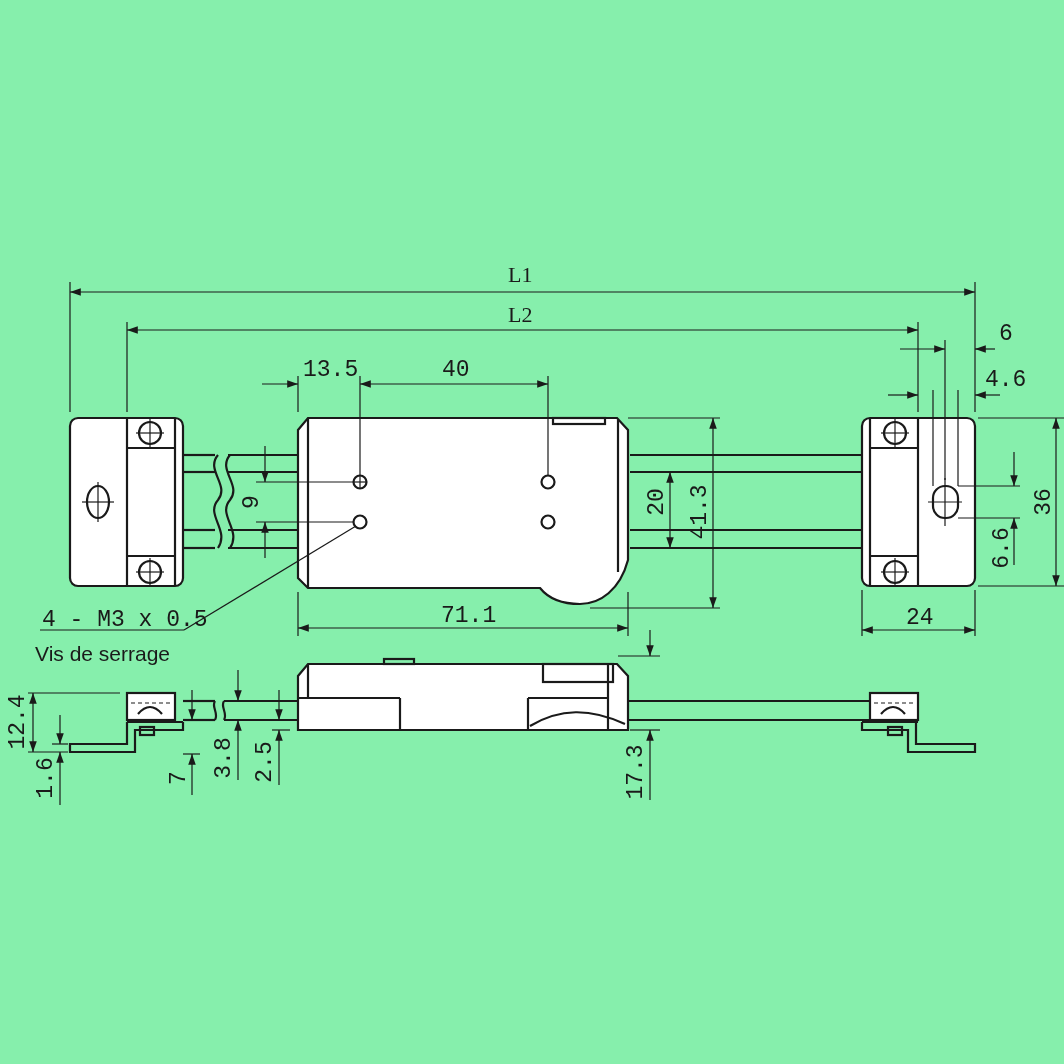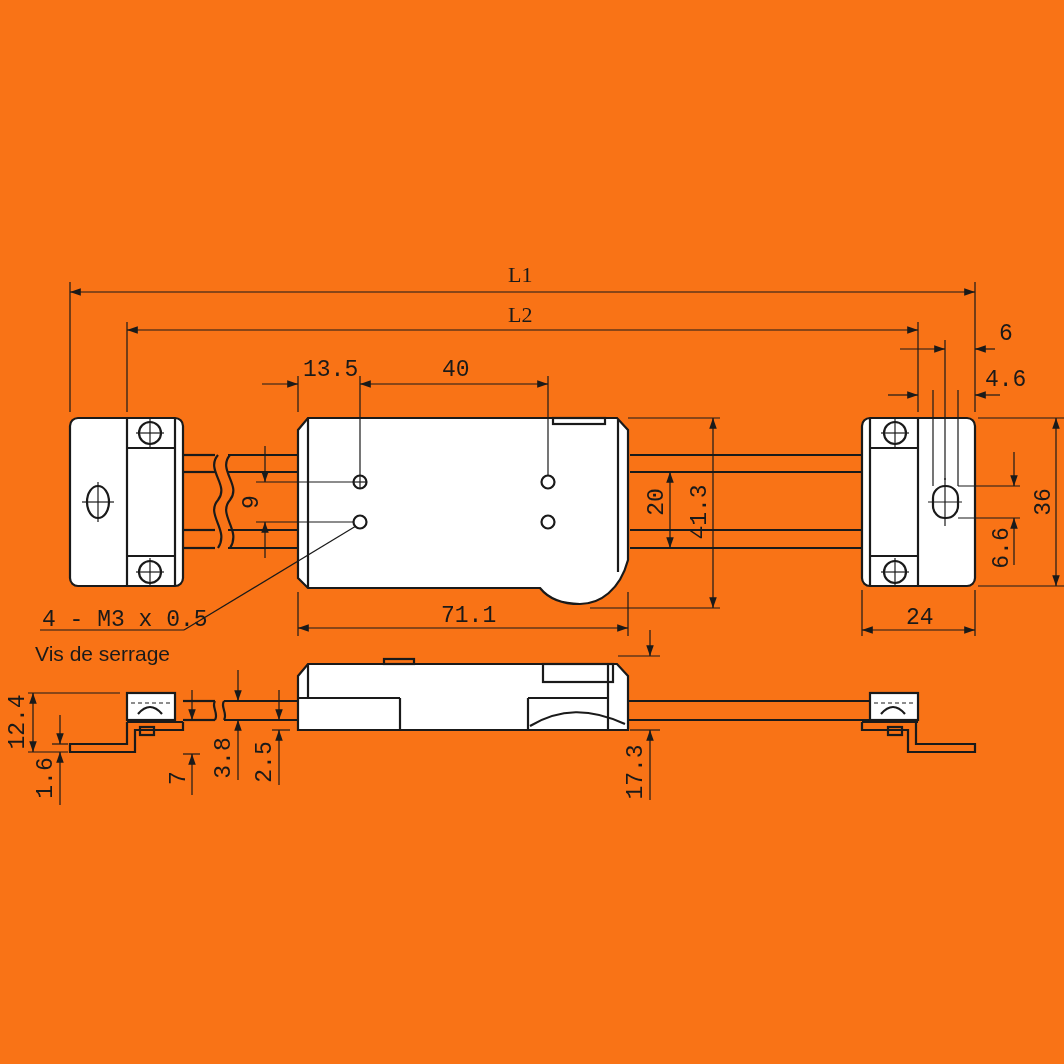--- a/index.html
+++ b/index.html
@@ -1,16 +1,16 @@
 <!DOCTYPE html>
 <html><head>
 <meta charset="utf-8">
 <style>
   html,body{margin:0;padding:0;background:#ffffff;}
-  #stage{position:relative;width:1064px;height:1064px;background:#f97316;overflow:hidden;}
+  #stage{position:relative;width:1064px;height:1064px;background:#86efac;overflow:hidden;}
   svg{position:absolute;left:0;top:0;}
   .ln{stroke:#1a1a1a;fill:none;stroke-width:2.2;}
   .thin{stroke:#1a1a1a;fill:none;stroke-width:1.2;}
   .wf{stroke:#1a1a1a;fill:#ffffff;stroke-width:2.2;}
   .mono{font-family:"Liberation Mono","DejaVu Sans Mono",monospace;fill:#1a1a1a;font-size:23px;}
   .serif{font-family:"Liberation Serif","DejaVu Serif",serif;fill:#1a1a1a;font-size:22px;}
   .sans{font-family:"Liberation Sans","DejaVu Sans",sans-serif;fill:#1a1a1a;font-size:21px;}
   .ah{fill:#1a1a1a;stroke:none;}
 </style>
 </head>

